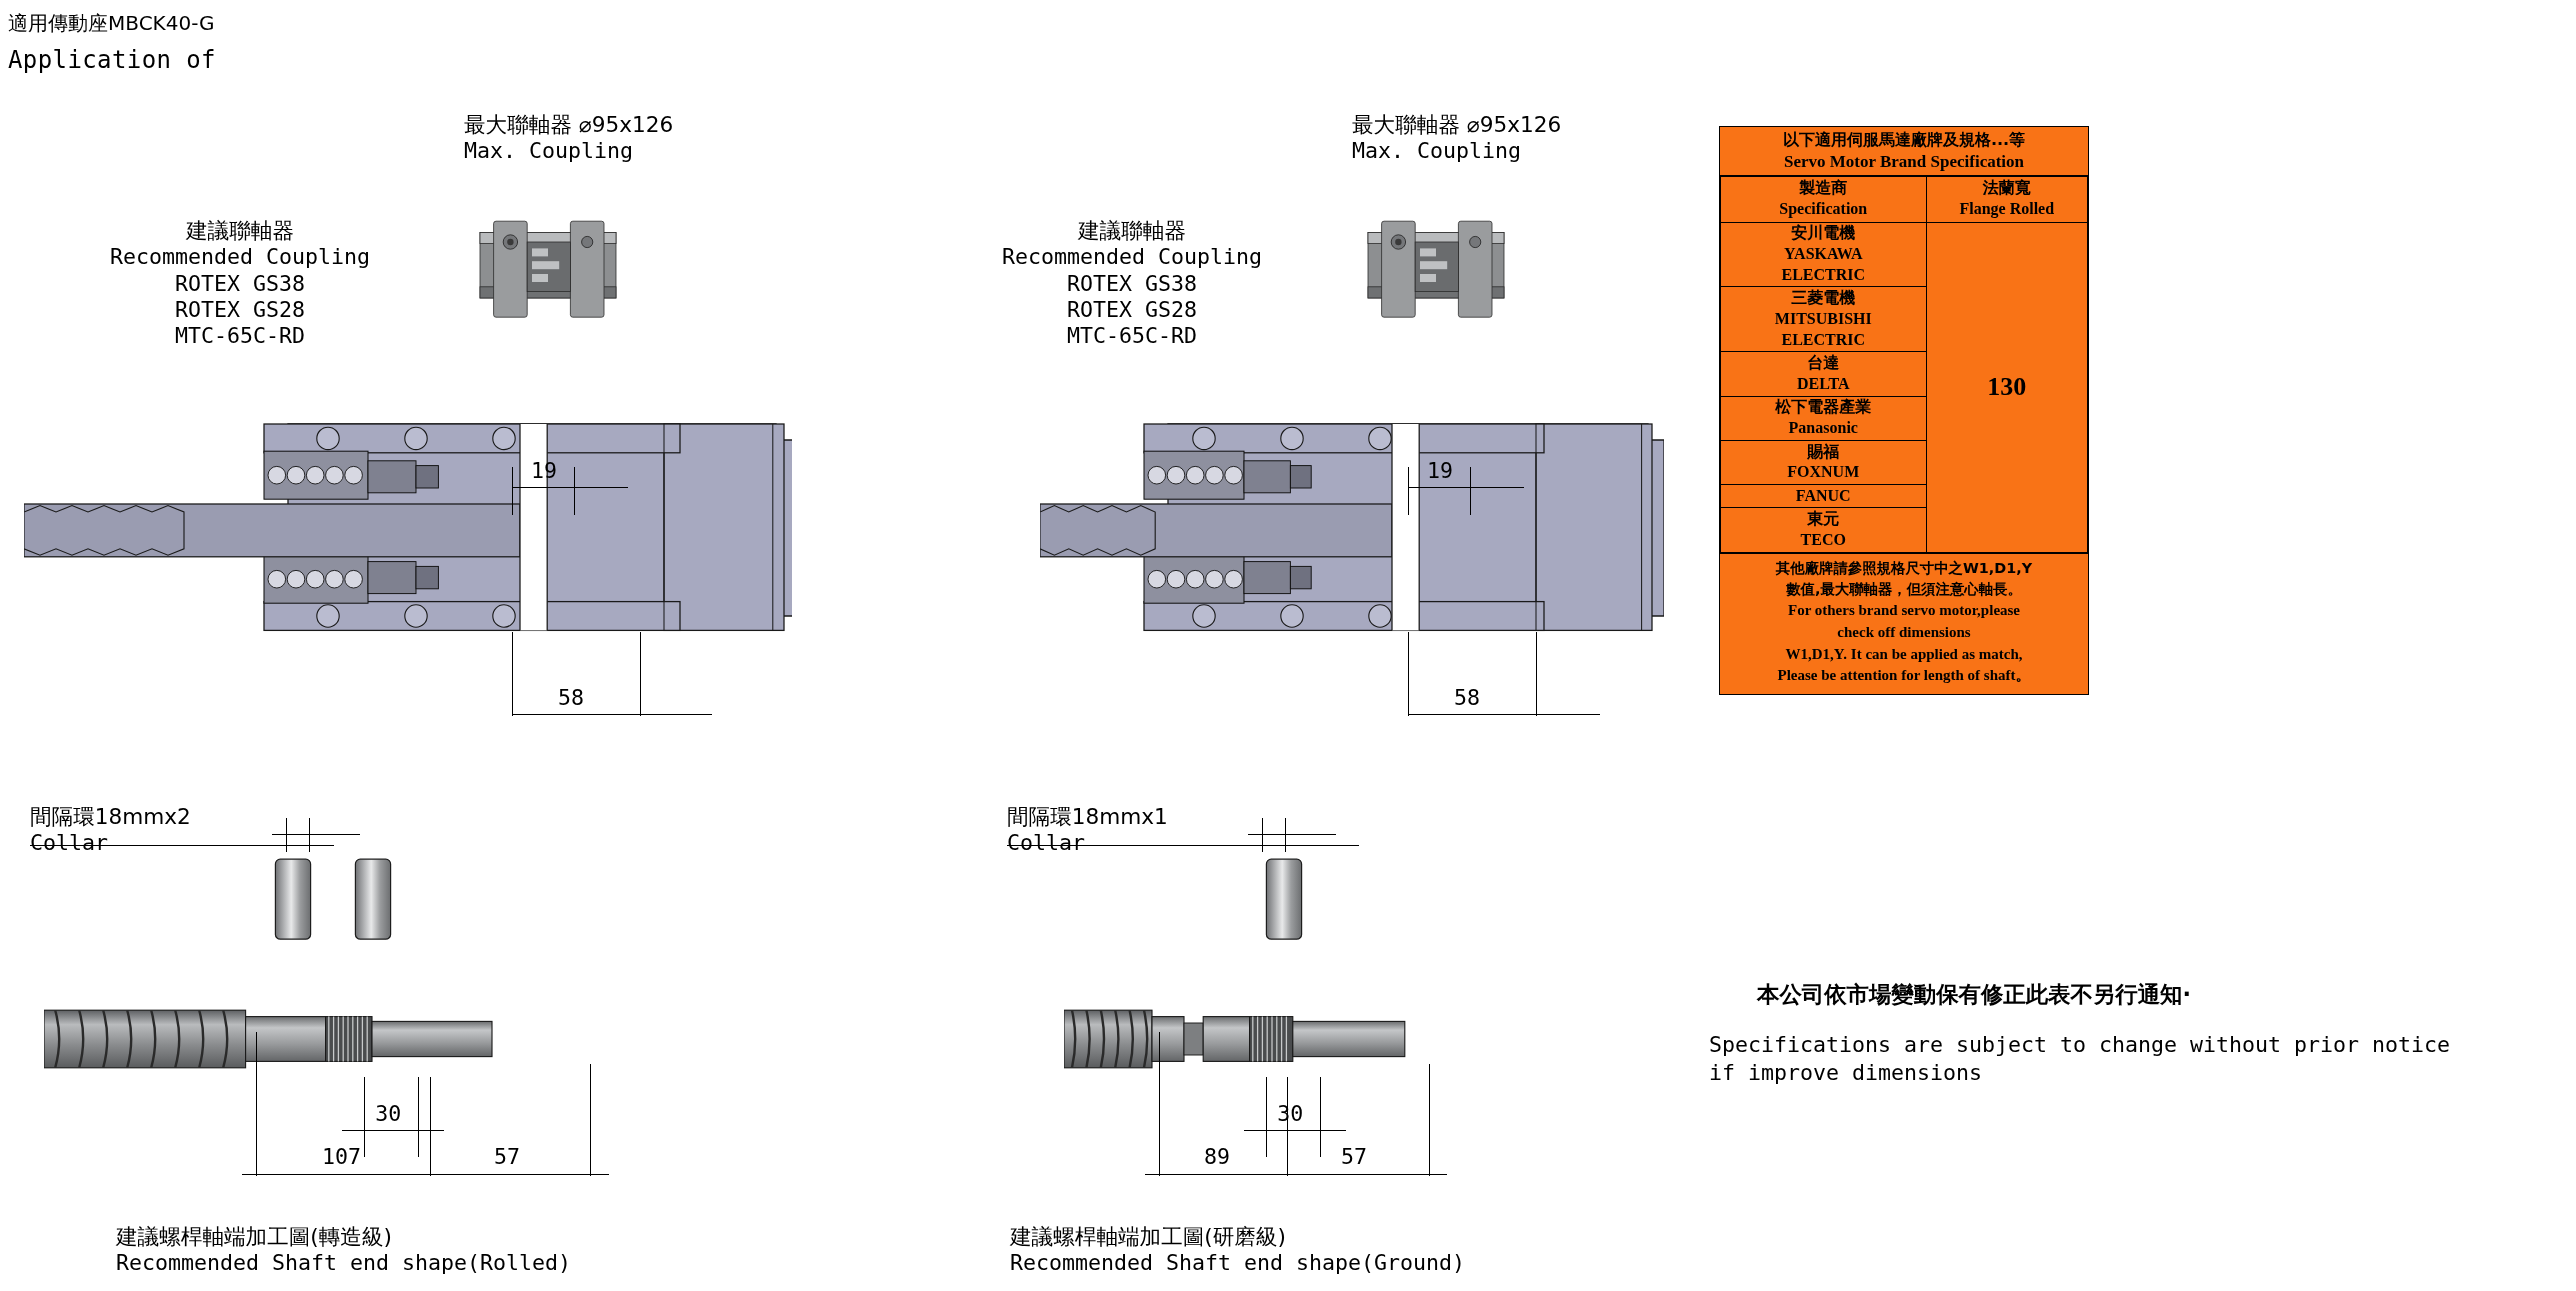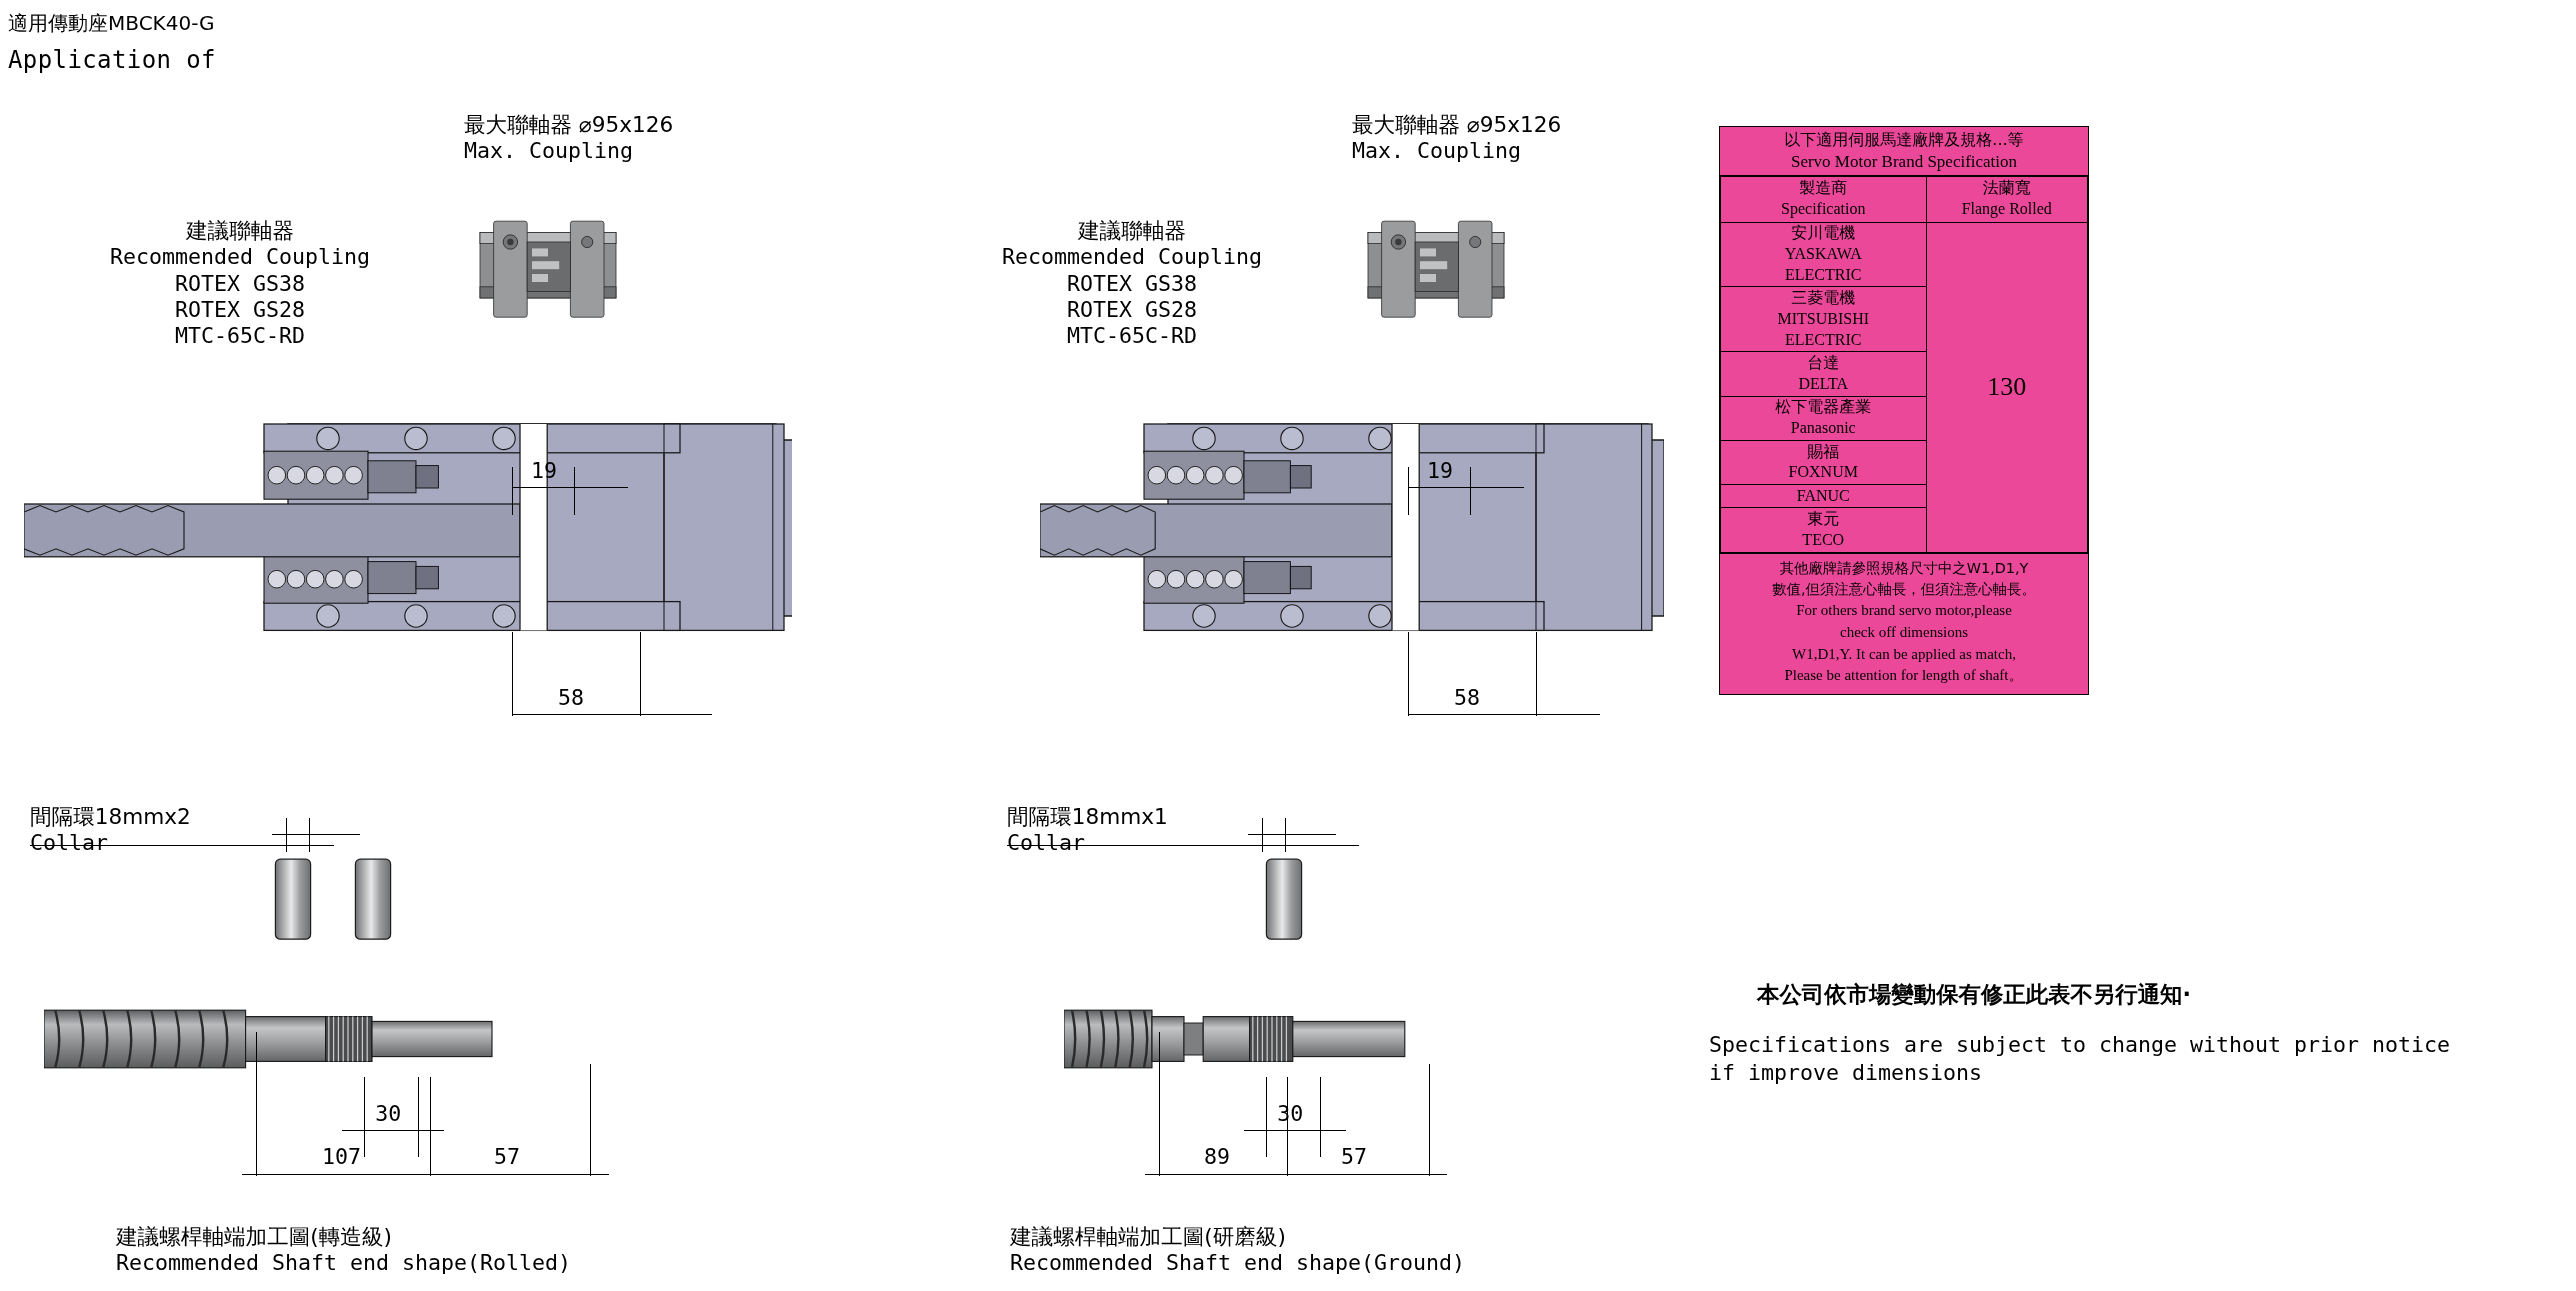--- a/index.html
+++ b/index.html
@@ -44,21 +44,22 @@
   .ln { background: #000; position: absolute; }
   .hline { height: 0.8px; }
   .vline { width: 0.8px; }
 
   
   #spec-table {
     left: 1719px; top: 126px;
     width: 370px;
     border: 1.6px solid #000;
     box-sizing: border-box;
-    background: #ec4899;
+    background: #f97316;
+    font-weight: bold;
   }
   #spec-table .thead {
     text-align: center;
     font-size: 16px;
     padding: 2.4px 0 0.8px 0;
     line-height: 1.35;
     border-bottom: 0.8px solid #000;
   }
   #spec-table .thead .l1 { font-family: "DejaVu Sans", sans-serif; font-size: 16px; }
   #spec-table .thead .l2 { font-family: "Liberation Serif", serif; font-size: 17px; }
@@ -547,21 +548,21 @@
     <tr>
       <td class="mfr">
         <span class="cn">東元</span>
         <span class="en">TECO</span>
       </td>
     </tr>
   </tbody>
     </table>
   <div class="note">
     <span class="cn">其他廠牌請參照規格尺寸中之W1,D1,Y</span>
-    <span class="cn">數值,但須注意心軸長，但須注意心軸長。</span>
+    <span class="cn">數值,最大聯軸器，但須注意心軸長。</span>
     <span class="en">For others brand servo motor,please</span>
     <span class="en">check off dimensions</span>
     <span class="en">W1,D1,Y. It can be applied as match,</span>
     <span class="en">Please be attention for length of shaft。</span>
   </div>
 </div>
 
 <div class="abs" id="notice-cn">本公司依市場變動保有修正此表不另行通知·</div>
 <div class="abs mono" id="notice-en">
   <div>Specifications are subject to change without prior notice</div>

